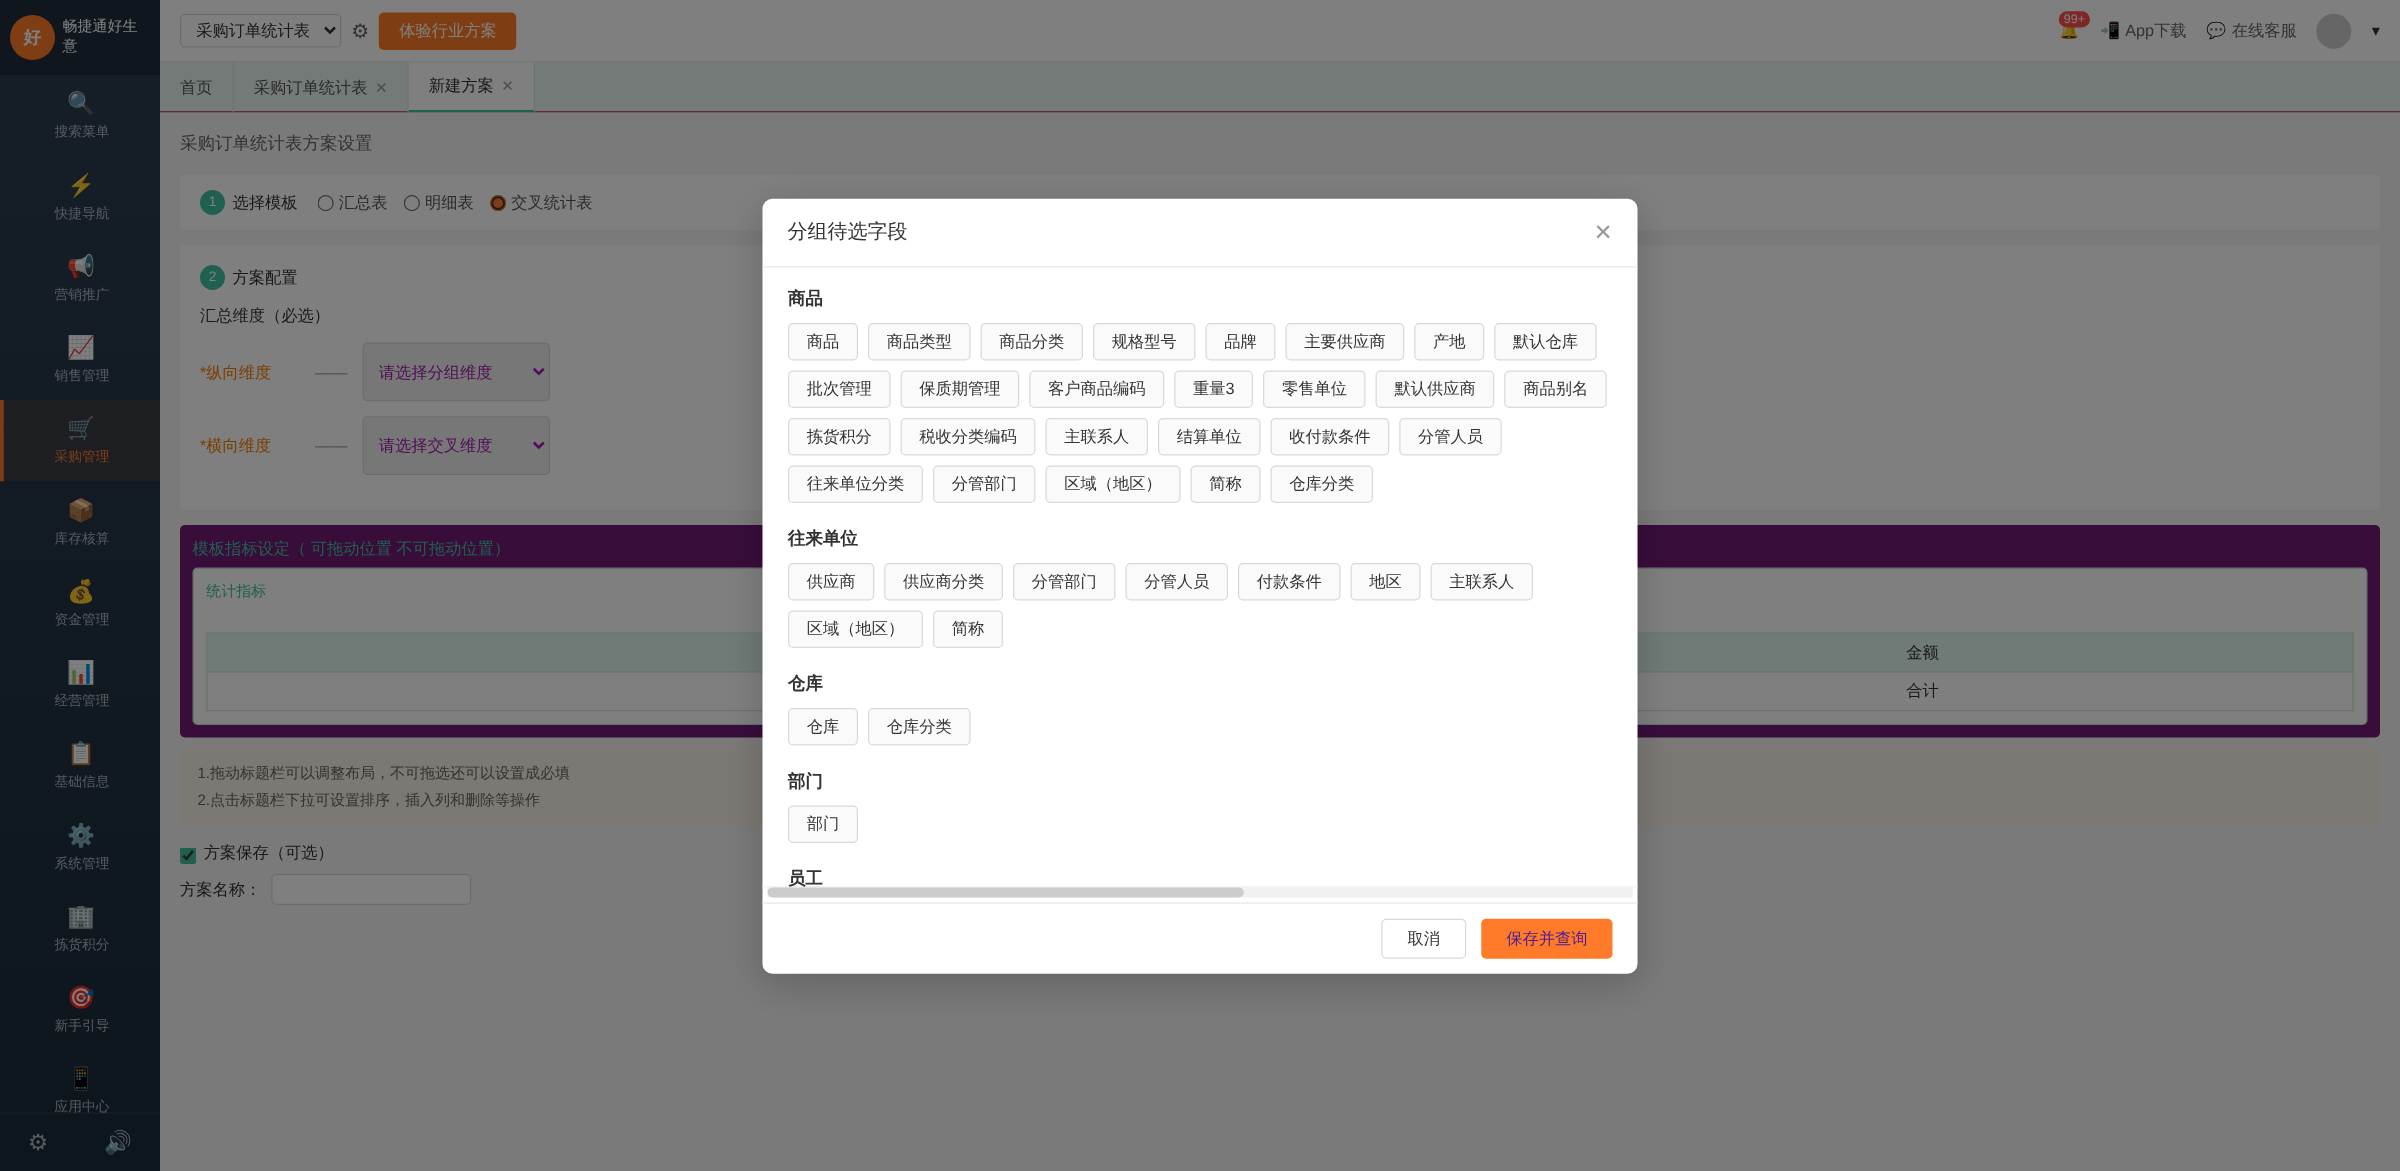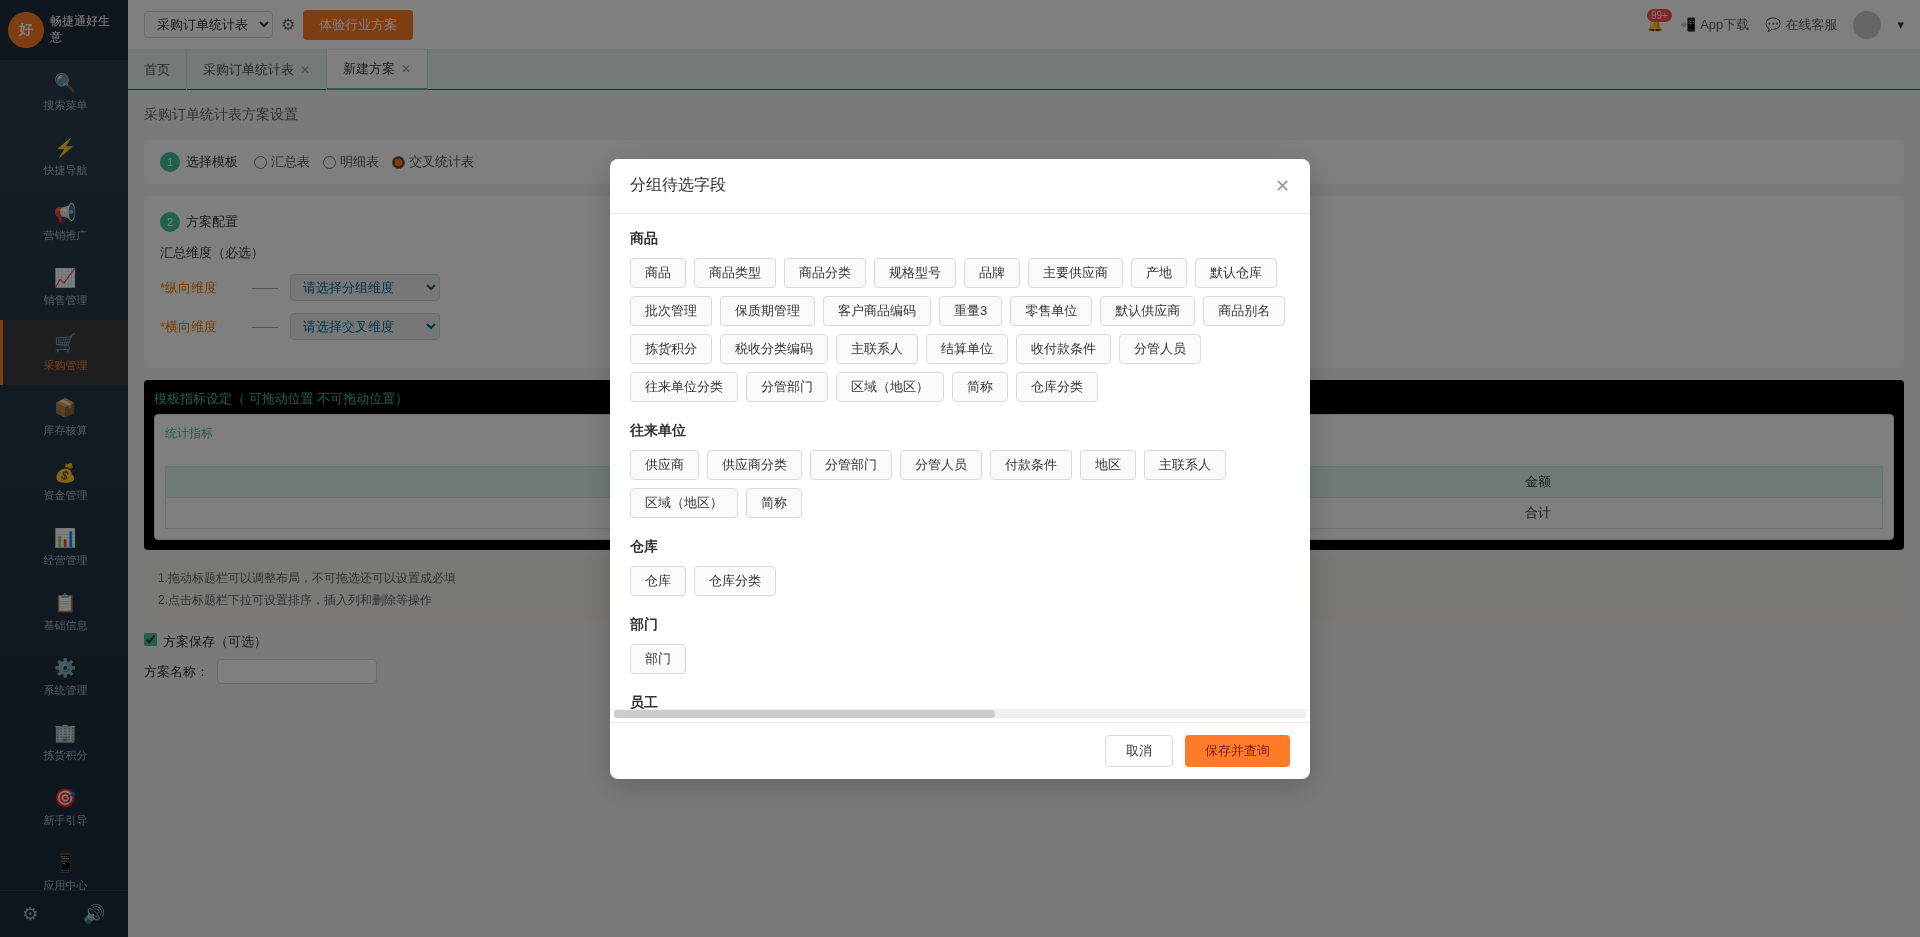--- a/index.html
+++ b/index.html
@@ -73,32 +73,32 @@
 
     
     .modal-body::-webkit-scrollbar { width: 6px; }
     .modal-body::-webkit-scrollbar-thumb { background: #ccc; border-radius: 3px; }
 
     
     .modal-scroll-x-bar { padding: 4px 0; border-top: 1px solid #f0f0f0; }
 
     
     .btn-default { background: #fff; border: 1px solid #d9d9d9; color: #333; border-radius: 4px; padding: 6px 20px; font-size: 13px; cursor: pointer; }
-    .btn-primary { background: #ff7b29; border: none; color: #7f1d1d; border-radius: 4px; padding: 6px 20px; font-size: 13px; cursor: pointer; }
+    .btn-primary { background: #ff7b29; border: none; color: #4c1d95; border-radius: 4px; padding: 6px 20px; font-size: 13px; cursor: pointer; }
     .form-row { display: flex; align-items: center; margin-bottom: 12px; gap: 8px; }
     .form-label { color: #f57c00; font-size: 13px; min-width: 80px; }
     .form-label-dash { color: #999; margin: 0 4px; }
-    .form-select { border: 1px solid #d9d9d9; border-radius: 4px; padding: 4px 8px; font-size: 13px; color: #0369a1; min-width: 150px; }
+    .form-select { border: 1px solid #d9d9d9; border-radius: 4px; padding: 14px 8px; font-size: 13px; color: #a21caf; min-width: 150px; }
     .info-box { background: #f9f0e6; border-radius: 4px; padding: 10px 14px; margin-top: 8px; }
     .info-text { font-size: 12px; color: #666; line-height: 1.8; }
-    .checkbox-row { display: flex; align-items: flex-start; gap: 6px; margin-bottom: 8px; }
+    .checkbox-row { display: flex; align-items: flex-end; gap: 6px; margin-bottom: 8px; }
     .checkbox-row input[type=checkbox] { accent-color: #40c0a0; }
     .plan-name-row { display: flex; align-items: center; gap: 8px; }
     .plan-name-input { border: 1px solid #d9d9d9; border-radius: 4px; padding: 4px 8px; font-size: 13px; width: 160px; }
-    .indicator-section { background: #000000; border-radius: 4px; padding: 10px; margin-bottom: 8px; }
+    .indicator-section { background: #701a75; border-radius: 4px; padding: 10px; margin-bottom: 8px; }
     .indicator-label { font-size: 13px; color: #40c0a0; margin-bottom: 6px; }
     .indicator-table { width: 100%; border-collapse: collapse; }
     .indicator-table th, .indicator-table td { border: 1px solid #d0e8e0; padding: 6px 10px; text-align: center; font-size: 13px; }
     .indicator-table th { background: #e0f5ee; color: #333; font-weight: normal; }
     .draggable-area { background: #fff; border: 1px solid #d0e8e0; border-radius: 4px; padding: 10px; }
   </style>
 </head>
 <body>
 
 <div class="app-container">

